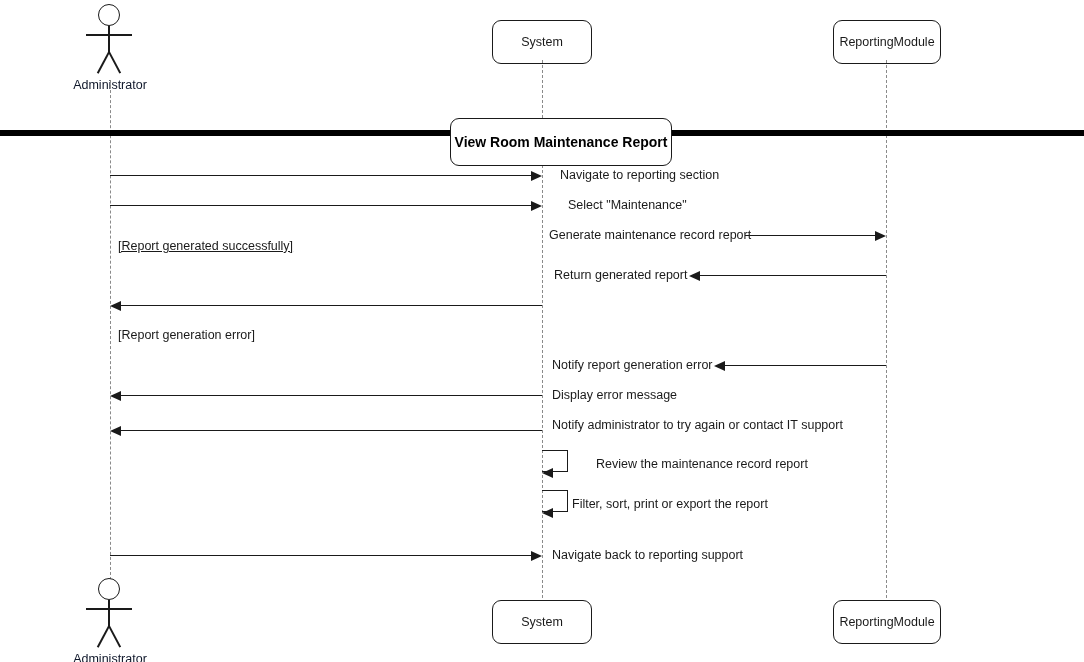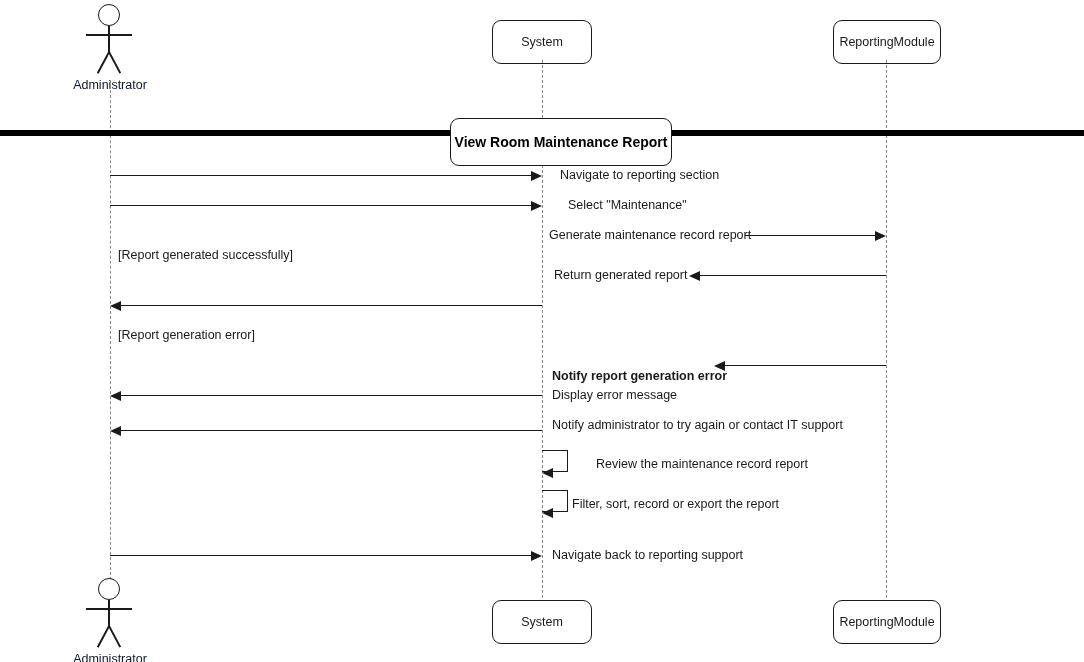--- a/index.html
+++ b/index.html
@@ -205,45 +205,45 @@
   <div class="msg-line" style="left:745px; top:235px; width:130px;"></div>
   <div class="arrowhead right" style="left:875px; top:230.7px;"></div>
 
   <div class="msg-label" style="left:554px; top:268px;">Return generated report</div>
   <div class="msg-line" style="left:700px; top:275px; width:186px;"></div>
   <div class="arrowhead left" style="left:689px; top:270.7px;"></div>
 
   <div class="msg-line" style="left:121px; top:305px; width:421px;"></div>
   <div class="arrowhead left" style="left:110px; top:300.7px;"></div>
 
-  <div class="msg-label" style="left:552px; top:369px;font-weight:bold;">Notify report generation error</div>
+  <div class="msg-label" style="left:552px; top:358px;">Notify report generation error</div>
   <div class="msg-line" style="left:725px; top:365px; width:161px;"></div>
   <div class="arrowhead left" style="left:714px; top:360.7px;"></div>
 
   <div class="msg-line" style="left:121px; top:395px; width:421px;"></div>
   <div class="arrowhead left" style="left:110px; top:390.7px;"></div>
   <div class="msg-label" style="left:552px; top:388px;">Display error message</div>
 
   <div class="msg-line" style="left:121px; top:430px; width:421px;"></div>
   <div class="arrowhead left" style="left:110px; top:425.7px;"></div>
   <div class="msg-label" style="left:552px; top:418px;">Notify administrator to try again or contact IT support</div>
 
   <div class="selfmsg" style="left:542px; top:450px;"></div>
   <div class="arrowhead left" style="left:542px; top:467.5px;"></div>
   <div class="msg-label" style="left:572px; top:457px;margin-left:24px;">Review the maintenance record report</div>
 
   <div class="selfmsg" style="left:542px; top:490px;"></div>
   <div class="arrowhead left" style="left:542px; top:507.5px;"></div>
-  <div class="msg-label" style="left:572px; top:497px;">Filter, sort, record or export the report</div>
+  <div class="msg-label" style="left:572px; top:497px;">Filter, sort, print or export the report</div>
 
   <div class="msg-line" style="left:110px; top:555px; width:421px;"></div>
   <div class="arrowhead right" style="left:531px; top:550.7px;"></div>
   <div class="msg-label" style="left:552px; top:548px;">Navigate back to reporting support</div>
 
-  <div class="guard-label" style="left:118px; top:248px;">[Report generated successfully]</div>
+  <div class="guard-label" style="left:118px; top:239px;text-decoration:underline;">[Report generated successfully]</div>
   <div class="guard-label" style="left:118px; top:328px;">[Report generation error]</div>
 
   <div class="actor" style="left:70px; top:578px;">
     <div class="head"></div>
     <div class="arms"></div>
     <div class="body"></div>
     <div class="leg left"></div>
     <div class="leg right"></div>
     <div class="actor-label">Administrator</div>
   </div>

